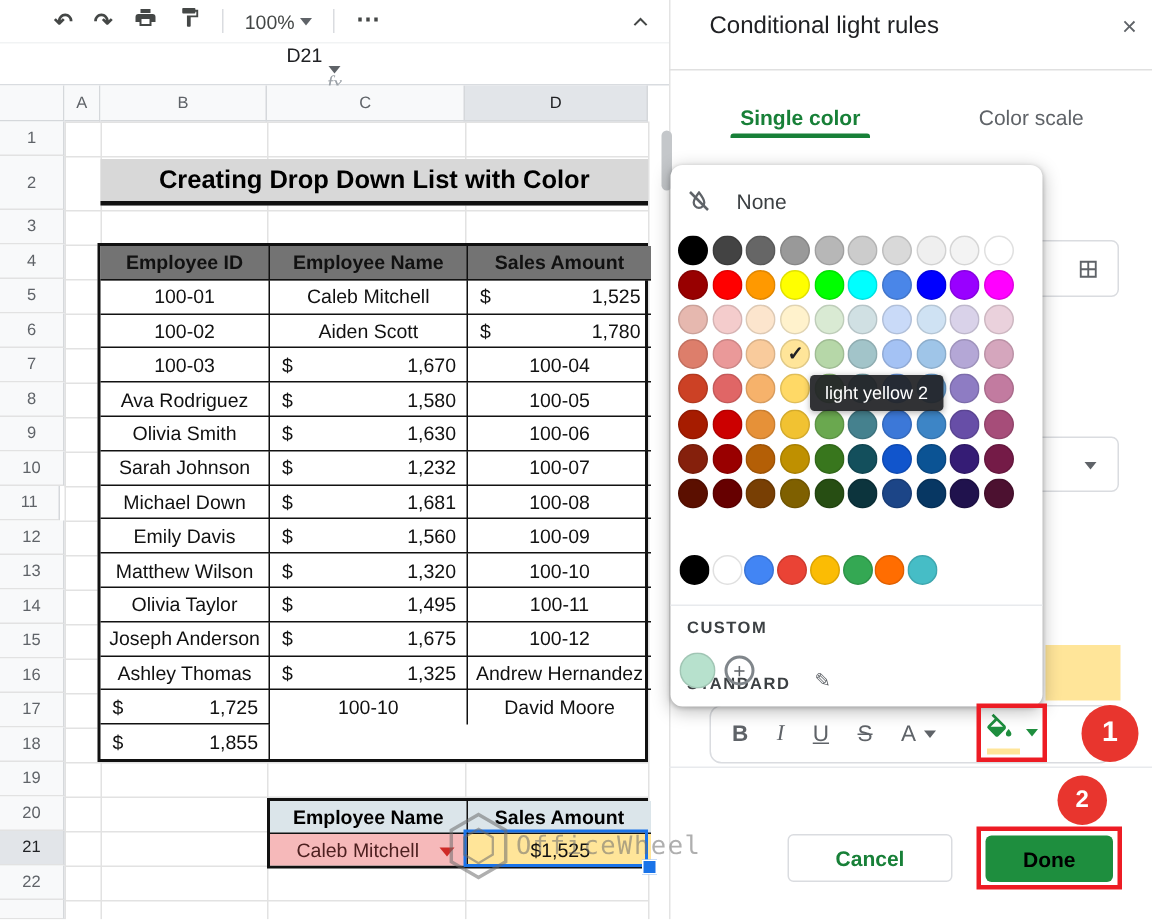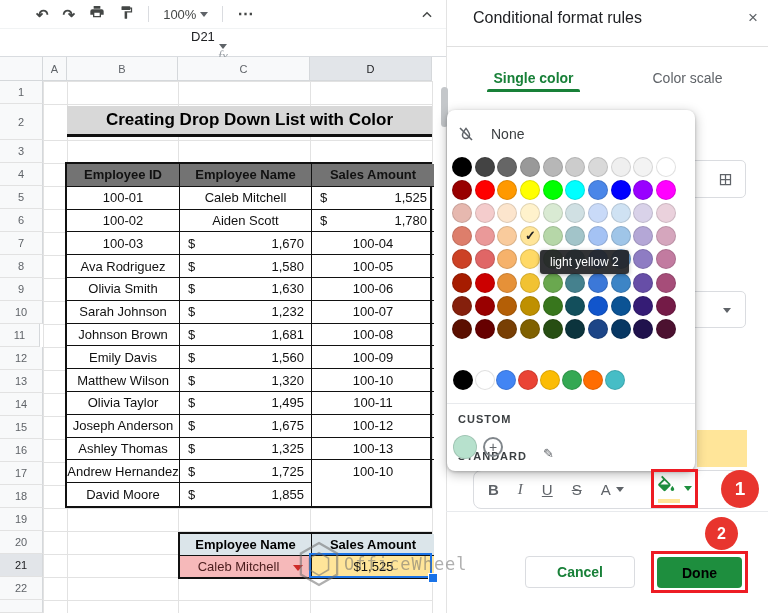--- a/index.html
+++ b/index.html
@@ -264,21 +264,21 @@
         <span>$</span>
         <span>1,630</span>
       </div>
       <div class="c">100-06</div>
       <div class="c">Sarah Johnson</div>
       <div class="c money">
         <span>$</span>
         <span>1,232</span>
       </div>
       <div class="c">100-07</div>
-      <div class="c">Johnson Brown</div>
+      <div class="c">Michael Down</div>
       <div class="c money">
         <span>$</span>
         <span>1,681</span>
       </div>
       <div class="c">100-08</div>
       <div class="c">Emily Davis</div>
       <div class="c money">
         <span>$</span>
         <span>1,560</span>
       </div>
@@ -299,21 +299,20 @@
       <div class="c money">
         <span>$</span>
         <span>1,675</span>
       </div>
       <div class="c">100-12</div>
       <div class="c">Ashley Thomas</div>
       <div class="c money">
         <span>$</span>
         <span>1,325</span>
       </div>
-      <div class="c">100-13</div>
       <div class="c">Andrew Hernandez</div>
       <div class="c money">
         <span>$</span>
         <span>1,725</span>
       </div>
       <div class="c r15">100-10</div>
       <div class="c r15">David Moore</div>
       <div class="c money r15">
         <span>$</span>
         <span>1,855</span>
@@ -330,21 +329,21 @@
     <div class="c r2" id="amt-cell" style="background: rgb(255, 229, 153);">
       <span>$</span>
       <span>1,525</span>
     </div>
   </div>
   <div id="sel-box" class="abs"></div>
   <div id="sel-handle" class="abs"></div>
   <div id="vscroll" class="abs"></div>
 
   <div id="panel" class="abs"></div>
-  <div id="panel-title" class="abs">Conditional format rules</div>
+  <div id="panel-title" class="abs">Conditional light rules</div>
   <div id="panel-close" class="abs">×</div>
   <div id="panel-hdiv" class="abs"></div>
   <div id="tab-scale" class="abs tab">Color scale</div>
   <div id="tab-single" class="abs tab">Single color</div>
   <div id="tab-underline" class="abs"></div>
 
   <div id="range-box" class="abs side-box">
     <span style="position:absolute;right:12px;top:11px;"><svg width="15" height="15" viewBox="0 0 24 24">
           <path fill="none" stroke="#5f6368" stroke-width="2" d="M4 4h16v16H4zM12 4v16M4 12h16"></path>
         </svg></span>

